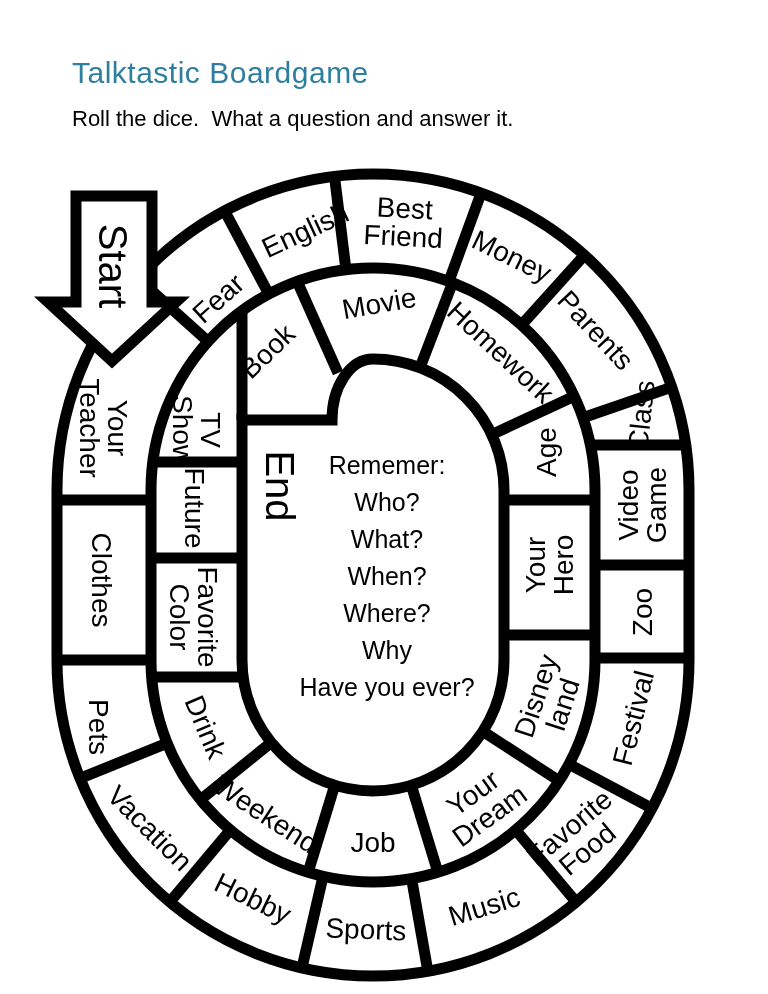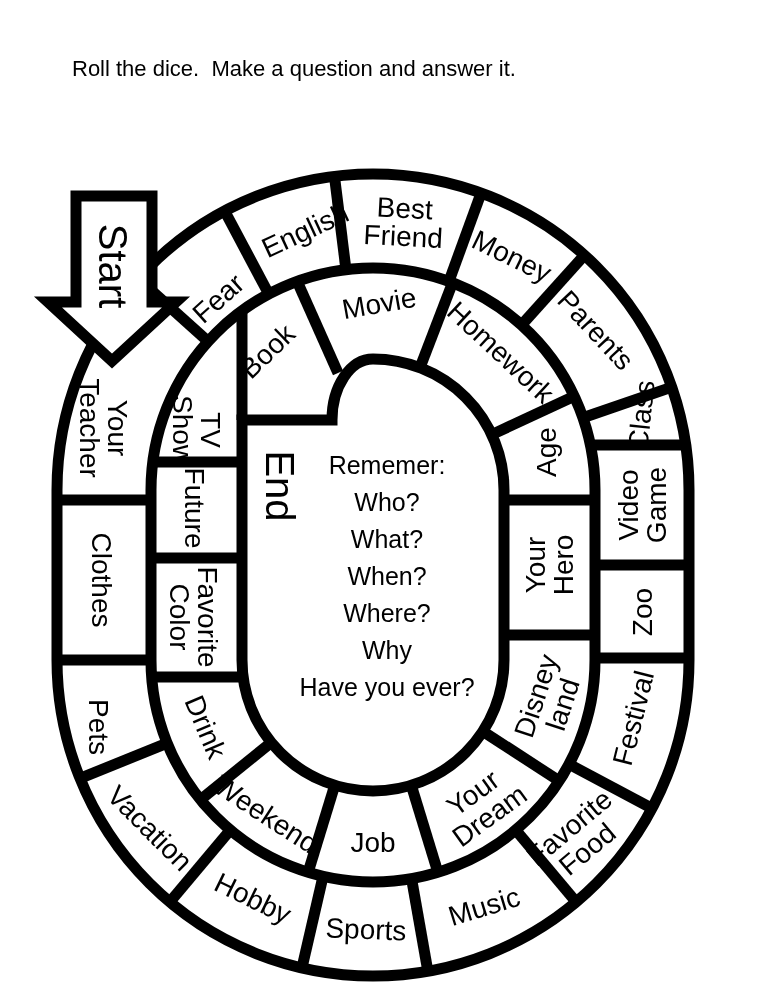--- a/index.html
+++ b/index.html
@@ -9,21 +9,22 @@
   h1{margin:0 0 16px 0;font-size:30px;font-weight:normal;letter-spacing:0.5px;}
   .instructions{margin:0;font-size:22px;color:#000;white-space:pre-wrap;}
   svg{position:absolute;left:0;top:0;}
   svg text{font-family:"Liberation Sans", sans-serif;fill:#000;}
 </style>
 </head>
 <body>
 
 <div class="page">
   <header>
-    <p class="instructions">Roll the dice.  Make a question and answer it.</p>
+    <h1 id="title" style="color: rgb(46, 127, 158);">Talktastic Boardgame</h1>
+    <p class="instructions">Roll the dice.  What a question and answer it.</p>
   </header>
   <svg id="board-svg" width="768" height="994" viewBox="0 0 768 994">
       <path d="M 57 490 L 57 660 A 316 316 0 0 0 689 660 L 689 490 A 316 316 0 0 0 57 490 Z" fill="none" stroke="#000000" stroke-width="11" stroke-linejoin="miter"></path>
       <path d="M 151 490 L 151 660 A 222 222 0 0 0 595 660 L 595 490 A 222 222 0 0 0 151 490 Z" fill="none" stroke="#000000" stroke-width="11" stroke-linejoin="miter"></path>
       <path d="M 242 420 L 332 420 A 41 61 0 0 1 373 359 A 131 131 0 0 1 504 490 L 504 660 A 131 131 0 0 1 242 660 Z" fill="none" stroke="#000000" stroke-width="11" stroke-linejoin="miter"></path>
       <line x1="208.02184874401854" y1="341.45300538833345" x2="138.1662351491435" y2="278.55472839060076" stroke="#000000" stroke-width="11"></line>
       <line x1="268.7773130615323" y1="293.9856343853182" x2="224.64698615965858" y2="210.988560656579" stroke="#000000" stroke-width="11"></line>
       <line x1="345.94500576405727" y1="269.65475433562654" x2="334.48928748397344" y2="176.35541608134224" stroke="#000000" stroke-width="11"></line>
       <line x1="448.9284718182985" y1="281.3882381855284" x2="481.07836529091134" y2="193.05713183165295" stroke="#000000" stroke-width="11"></line>
       <line x1="521.5469946116665" y1="325.0218487440185" x2="584.4452716093992" y2="255.16623514914343" stroke="#000000" stroke-width="11"></line>

